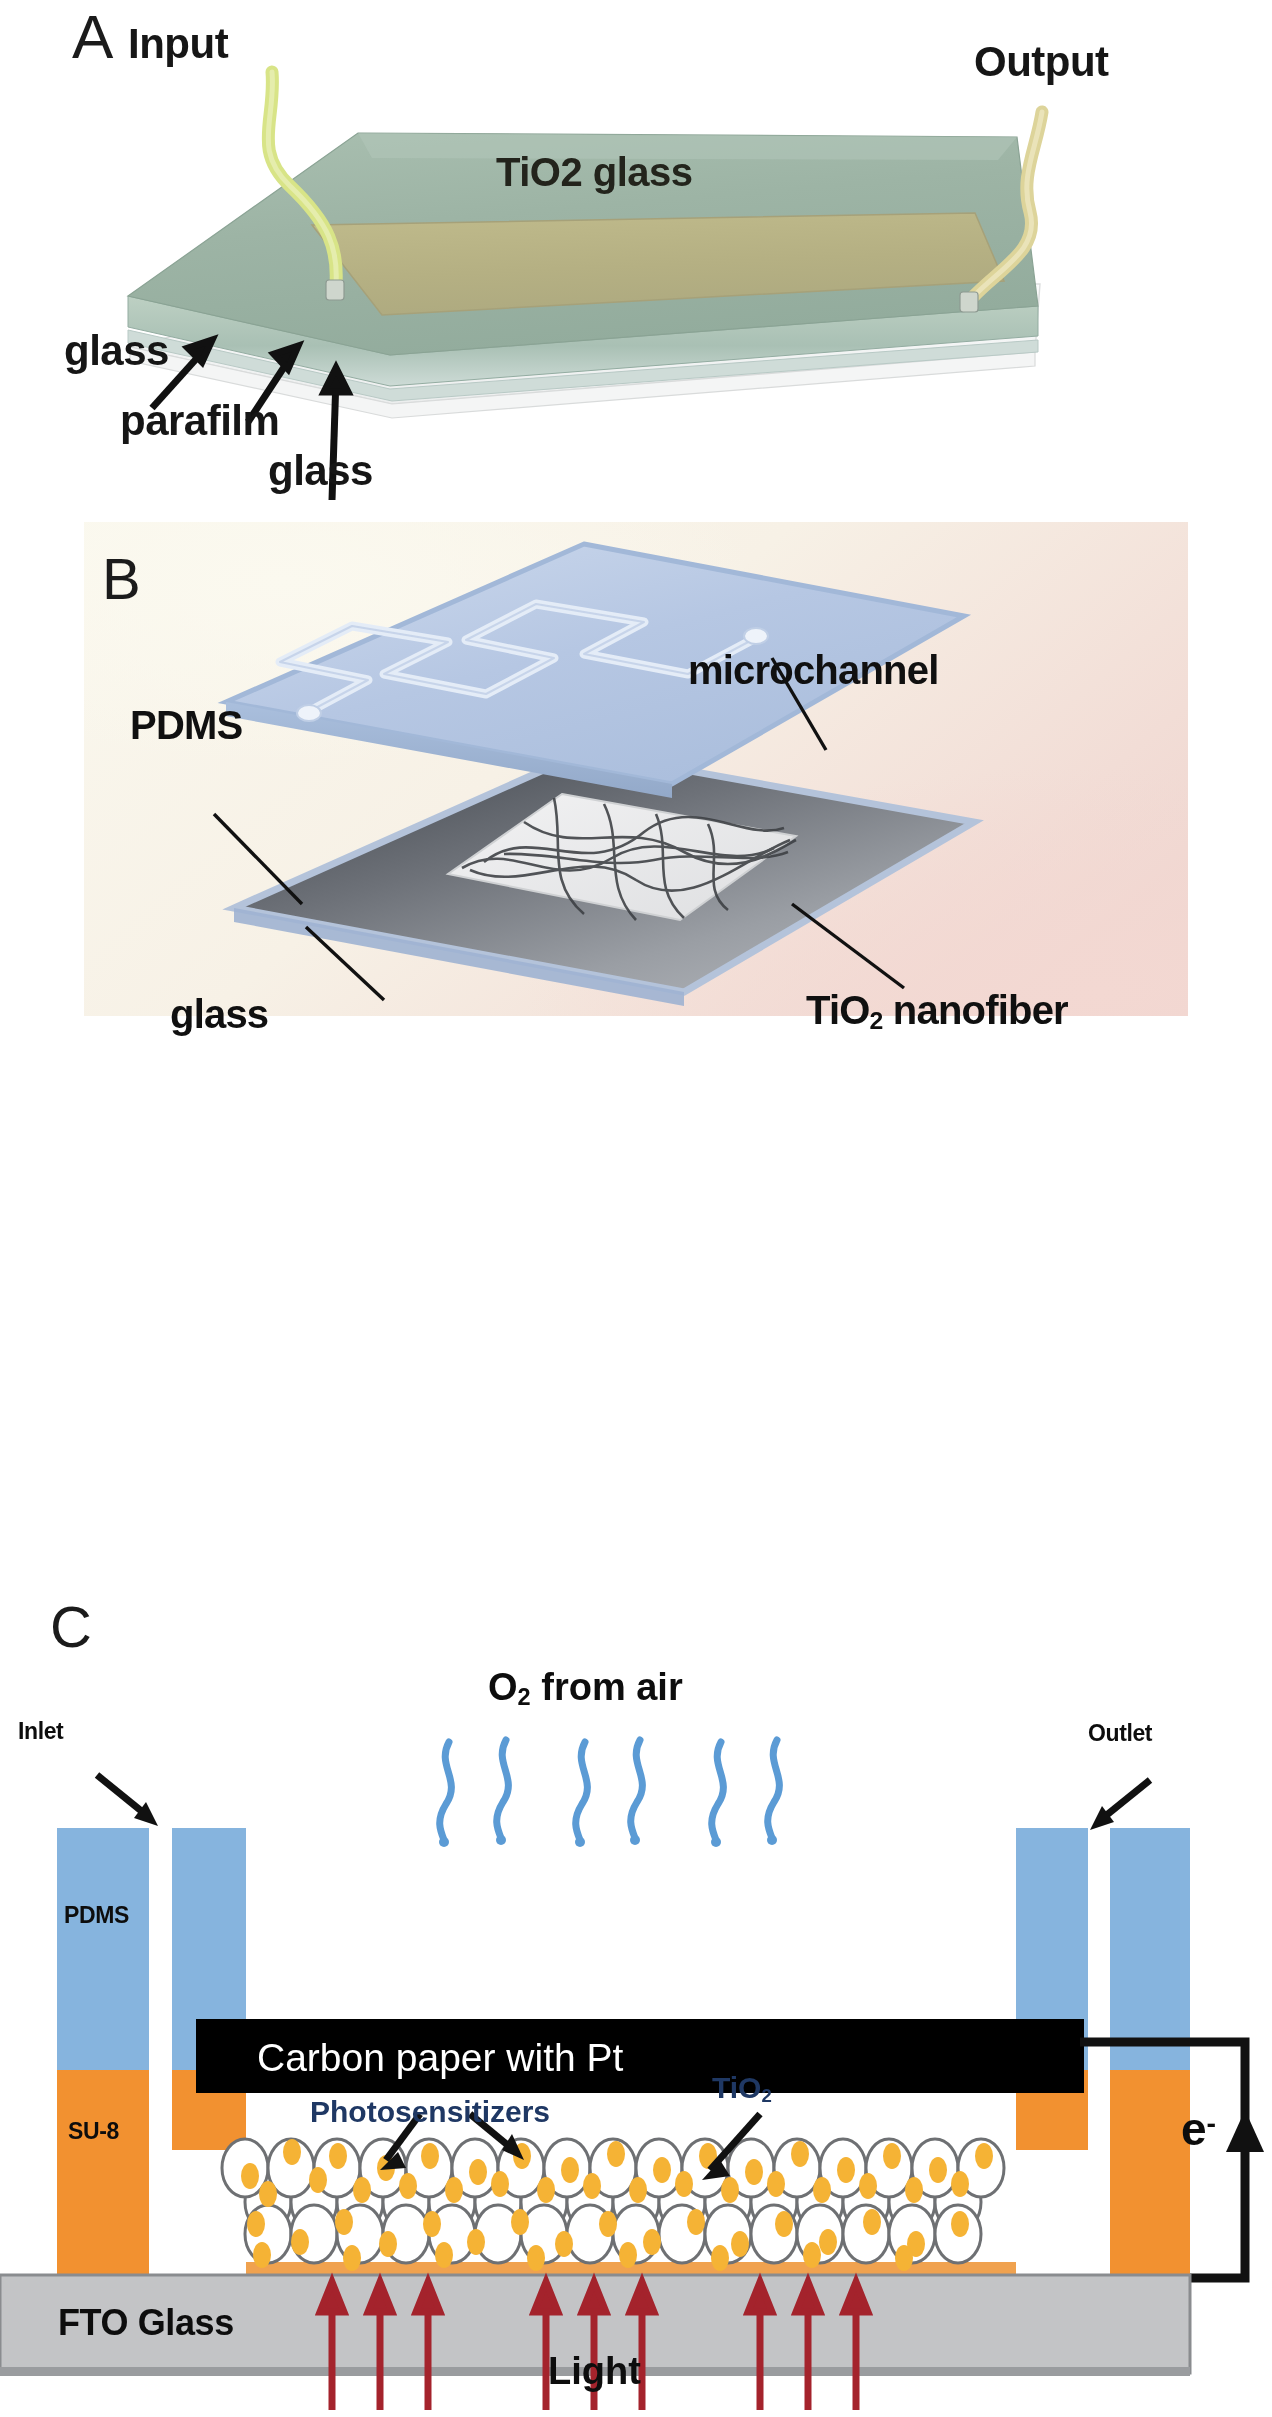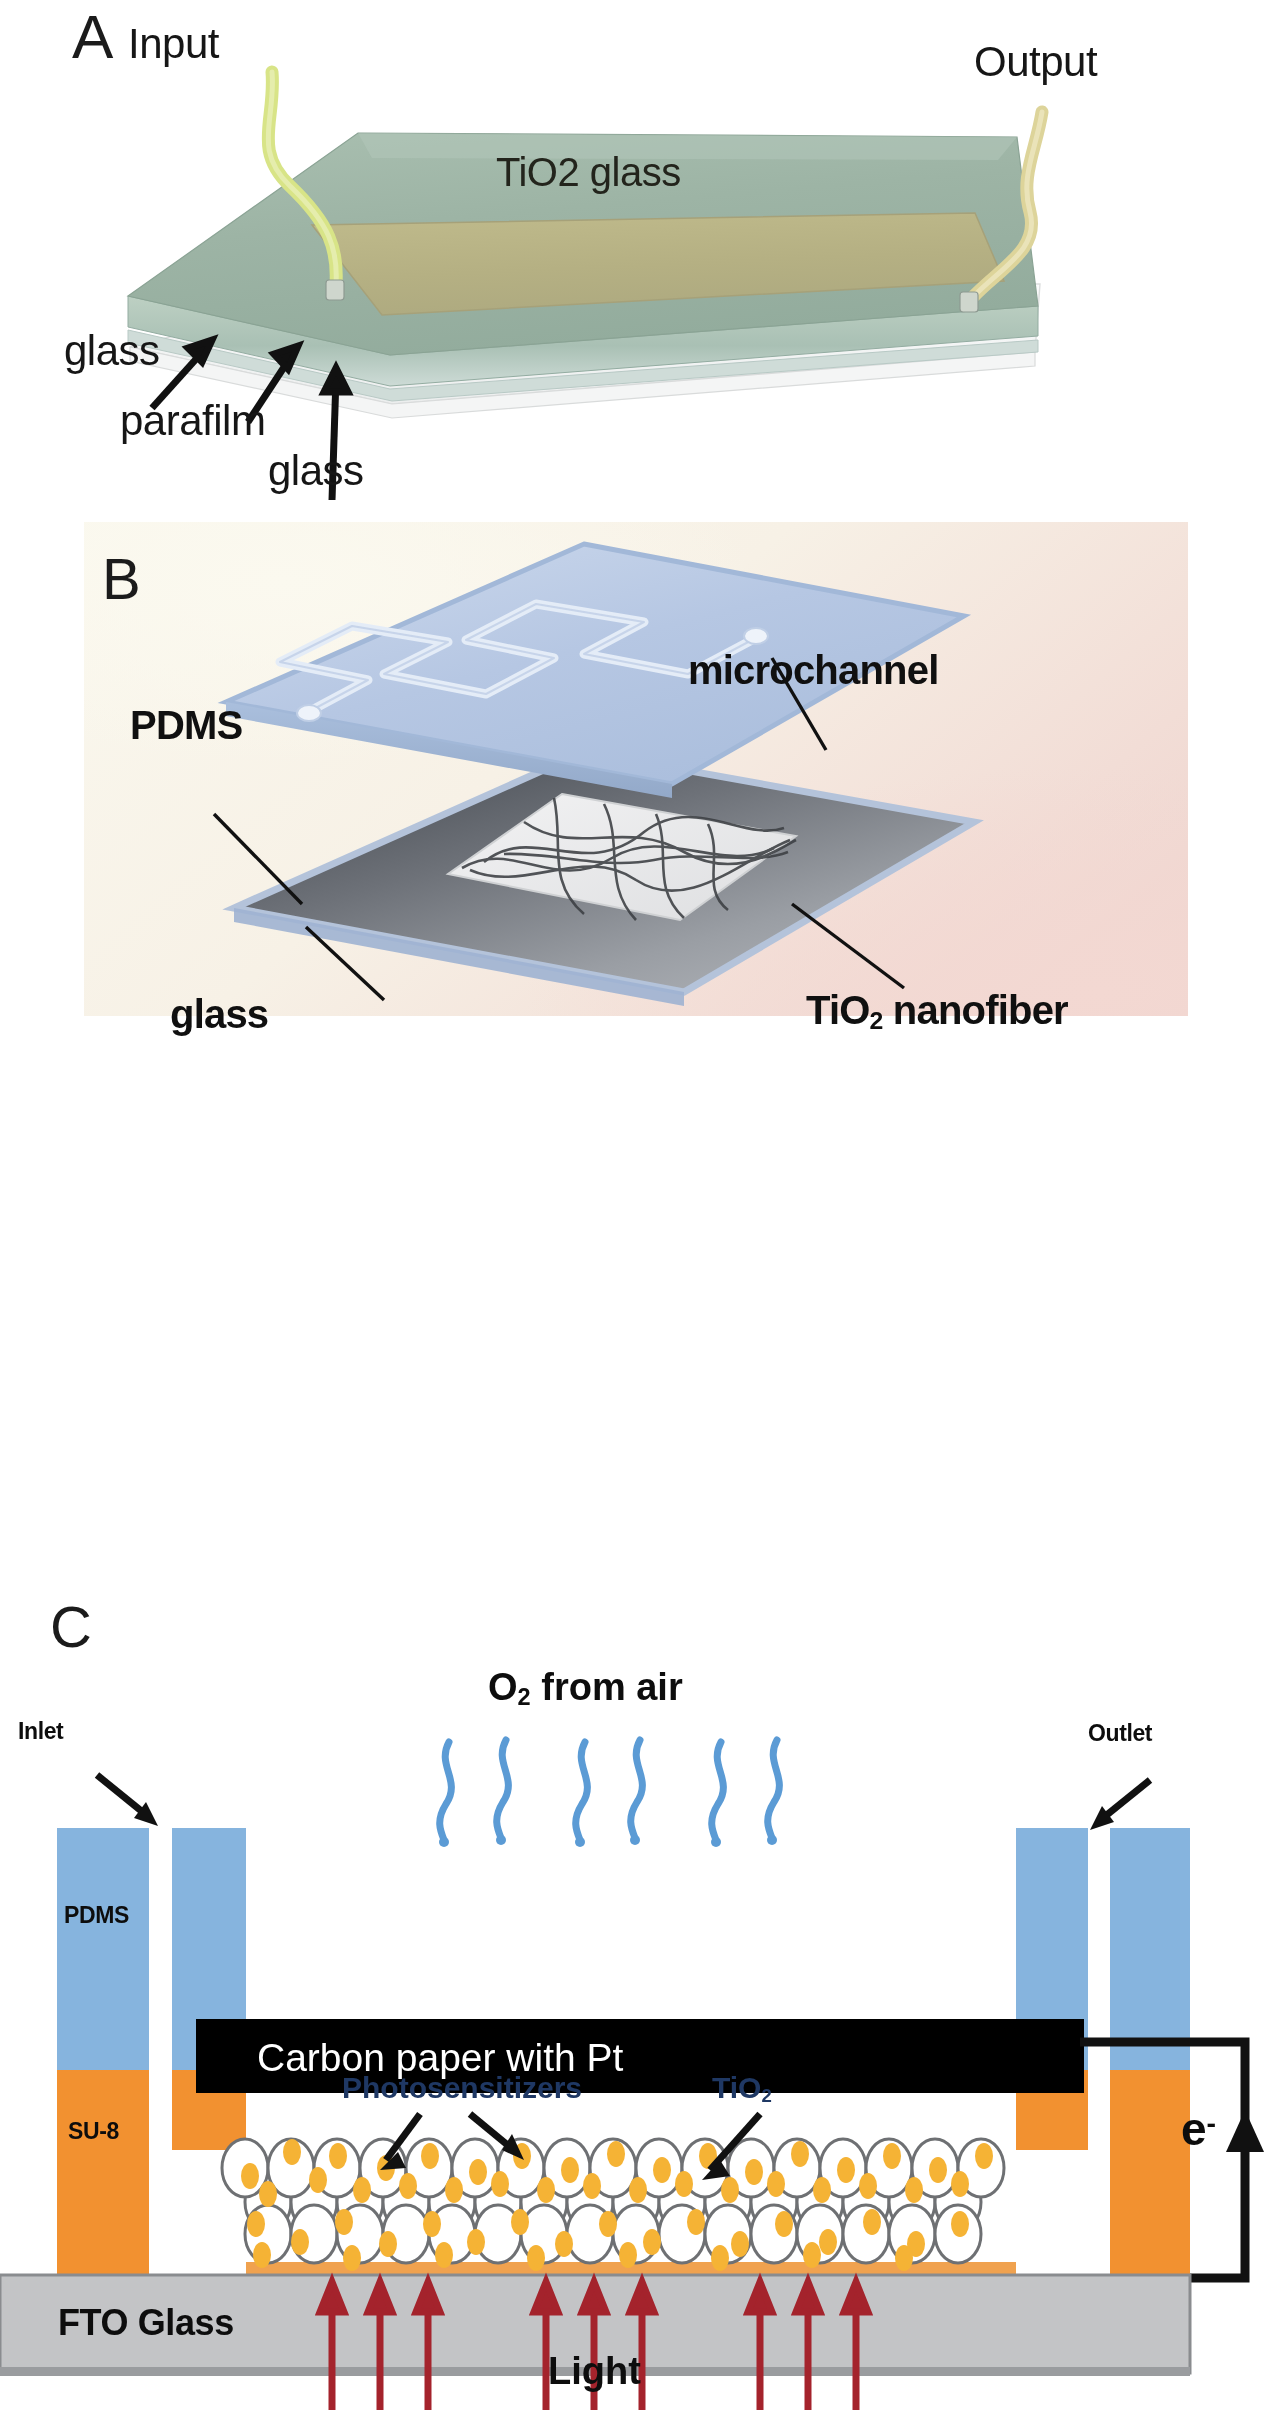--- a/index.html
+++ b/index.html
@@ -28,21 +28,21 @@
     line-height: 1;
   }
   .lbl {
     font-family: "Liberation Sans", sans-serif;
     color: #111111;
     white-space: nowrap;
     line-height: 1;
   }
   .lbl-a {
     font-size: 42px;
-    font-weight: 400;
+    font-weight: 700;
     letter-spacing: -0.5px;
     color: #161616;
     text-align: right;
   }
   .lbl-b {
     font-size: 40px;
     font-weight: 700;
     letter-spacing: -0.8px;
     color: #101010;
   }
@@ -440,21 +440,21 @@
     <div class="abs lbl lbl-c" style="left:18px; top:130px;">Inlet</div>
 
     <div class="abs lbl lbl-c" style="left:1088px; top:132px;">Outlet</div>
 
     <div class="abs lbl lbl-c" style="left:64px; top:314px;">PDMS</div>
 
     <div class="abs lbl lbl-c" style="left:68px; top:530px;">SU-8</div>
 
     <div class="abs lbl" style="left:218px; top:448px; font-size:39px; font-weight:400; color:#ffffff;margin-left:39px;">Carbon paper with Pt</div>
 
-    <div class="abs lbl" style="left:310px; top:483px; font-size:30px; font-weight:700; color:#1f3864;margin-left:32px;">Photosensitizers</div>
+    <div class="abs lbl" style="left:310px; top:507px; font-size:30px; font-weight:700; color:#1f3864;">Photosensitizers</div>
 
     <div class="abs lbl" style="left:712px; top:483px; font-size:30px; font-weight:700; color:#1f3864;"><span>TiO</span><sub>2</sub></div>
 
     <div class="abs lbl lbl-c" style="left:58px; top:715px; font-size:36px;text-align:center;">FTO Glass</div>
 
     <div class="abs lbl" style="left:1181px; top:516px; font-size:46px; font-weight:700; color:#0d0d0d;"><span>e</span><sup>-</sup></div>
 
     <div class="abs lbl" style="left:548px; top:762px; font-size:38px; font-weight:700; color:#0d0d0d;">Light</div>
   </div>
 

